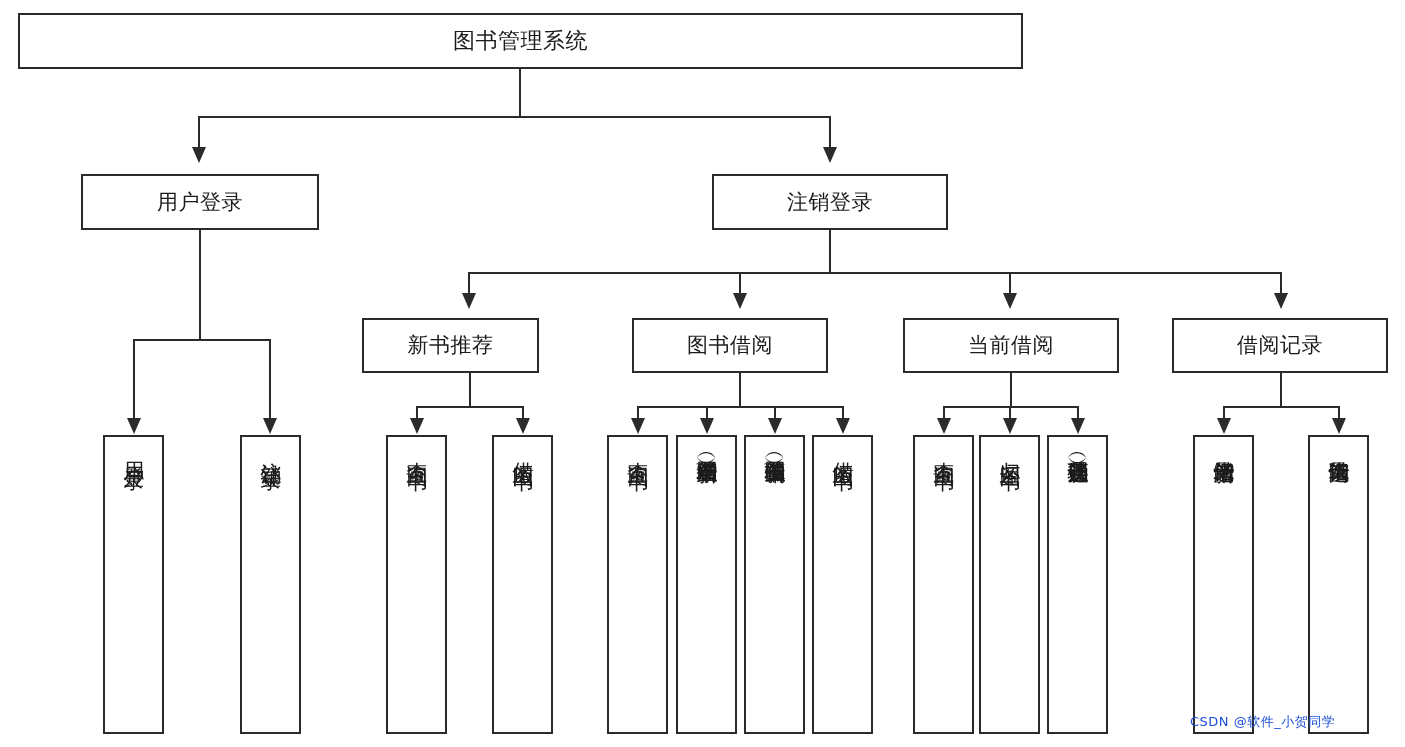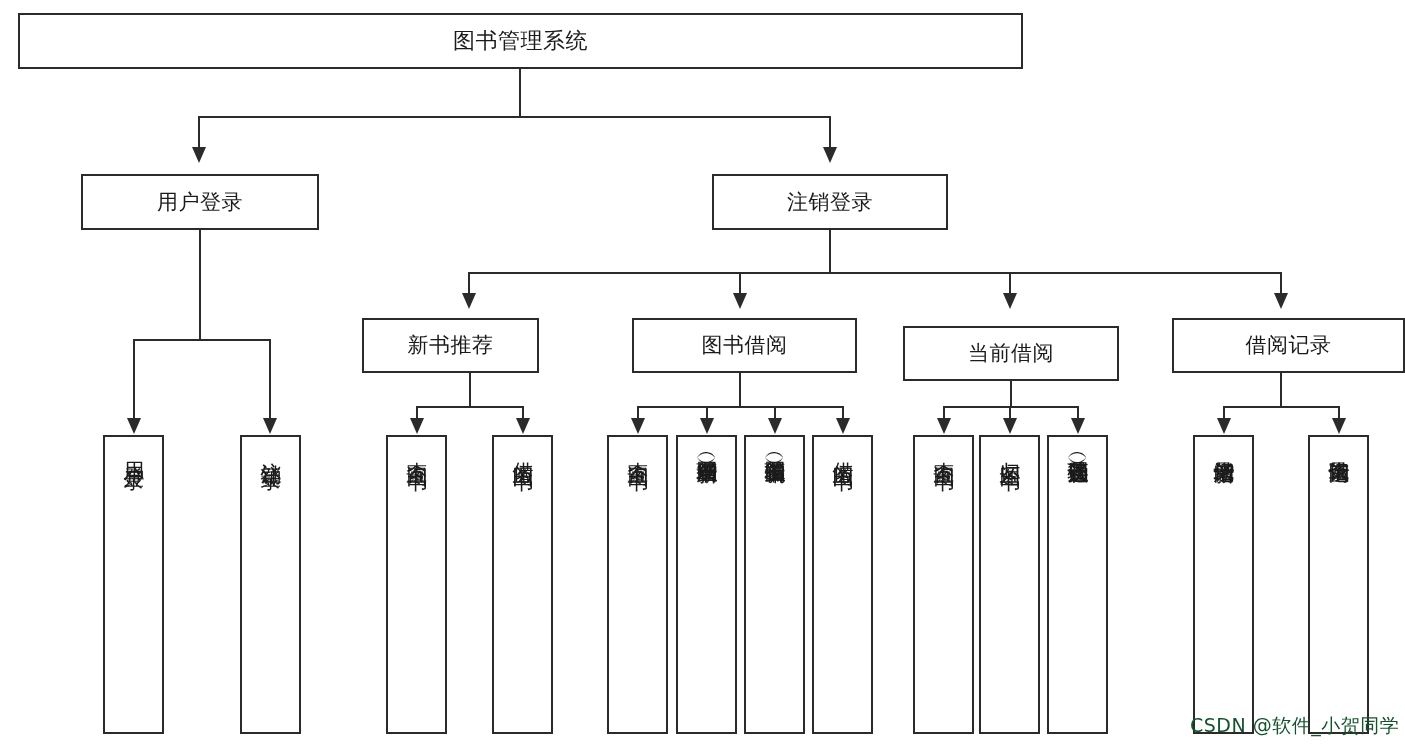--- a/index.html
+++ b/index.html
@@ -76,22 +76,22 @@
     position: absolute;
     width: 0;
     height: 0;
     border-left: 7px solid transparent;
     border-right: 7px solid transparent;
     border-top: 16px solid #2b2b2b;
     z-index: 2;
   }
   #watermark {
     position: absolute;
-    color: #14532d;
-    font-size: 19px;
+    color: #1d4ed8;
+    font-size: 13px;
     letter-spacing: 0.5px;
     white-space: nowrap;
     z-index: 5;
     font-family: "DejaVu Sans", "Liberation Sans", sans-serif;
   }
 </style>
 </head>
 <body>
 
 <div id="canvas">
@@ -137,29 +137,29 @@
   <div class="conn vline" style="left:1009px; top:272px; width:2px; height:22px;"></div>
   <div class="arrow" style="left:1003px; top:293px;"></div>
 
   <div class="conn vline" style="left:1280px; top:272px; width:2px; height:22px;"></div>
   <div class="arrow" style="left:1274px; top:293px;"></div>
 
   <div class="node h-node" id="node-new-book" style="left:362px; top:318px; width:177px; height:55px;">
     <span class="node-label">新书推荐</span>
   </div>
 
-  <div class="node h-node" id="node-book-borrow" style="left:632px; top:318px; width:225px; height:55px;">
+  <div class="node h-node" id="node-book-borrow" style="left:632px; top:318px; width:196px; height:55px;">
     <span class="node-label">图书借阅</span>
   </div>
 
-  <div class="node h-node" id="node-current-borrow" style="left:903px; top:326px; width:216px; height:55px;">
+  <div class="node h-node" id="node-current-borrow" style="left:903px; top:318px; width:216px; height:55px;">
     <span class="node-label">当前借阅</span>
   </div>
 
-  <div class="node h-node" id="node-borrow-record" style="left:1172px; top:318px; width:233px; height:55px;">
+  <div class="node h-node" id="node-borrow-record" style="left:1172px; top:318px; width:216px; height:55px;">
     <span class="node-label">借阅记录</span>
   </div>
 
   <div class="conn vline" style="left:469px; top:373px; width:2px; height:35px;"></div>
   <div class="conn hline" style="left:416px; top:406px; width:108px; height:2px;"></div>
   <div class="conn vline" style="left:416px; top:406px; width:2px; height:13px;"></div>
   <div class="arrow" style="left:410px; top:418px;"></div>
   <div class="conn vline" style="left:522px; top:406px; width:2px; height:13px;"></div>
   <div class="arrow" style="left:516px; top:418px;"></div>
 

